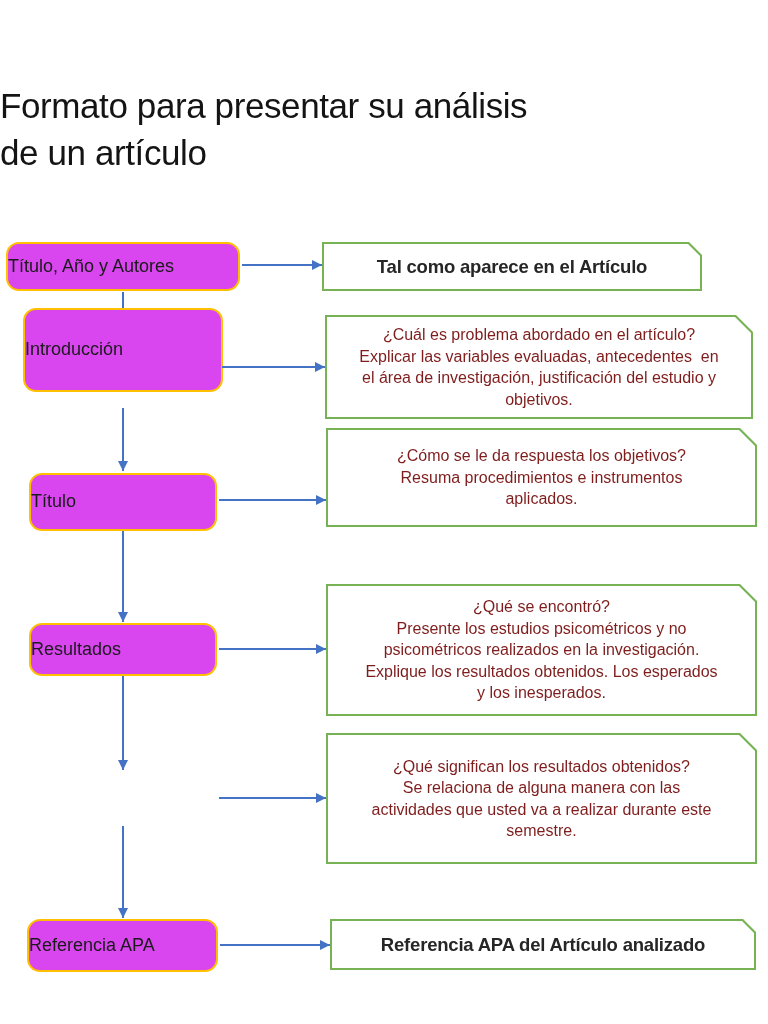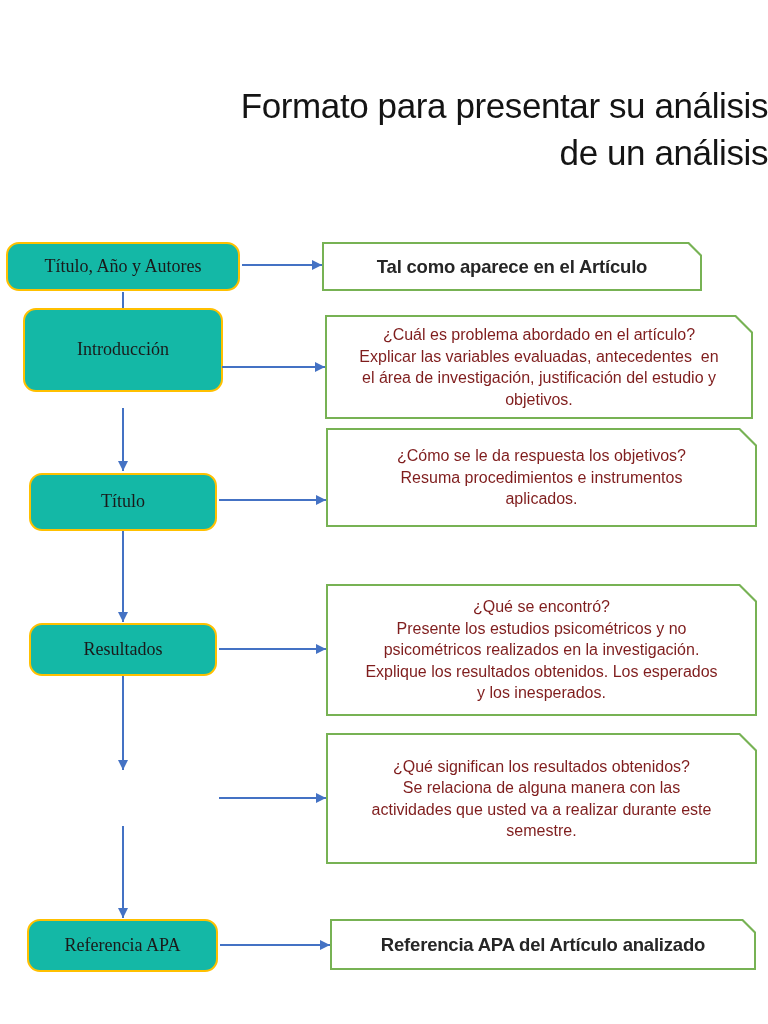--- a/index.html
+++ b/index.html
@@ -2,29 +2,28 @@
 <html><head>
 <meta charset="utf-8">
 <style>
   html,body{margin:0;padding:0;background:#ffffff;}
   .canvas{
     position:relative;width:768px;height:1024px;background:#ffffff;
     font-family:"Liberation Sans",sans-serif;overflow:hidden;
   }
   .page-title{
     position:absolute;left:0;top:82px;width:768px;
-    text-align:right;color:#141414;font-size:35px;line-height:47px;
+    text-align:left;color:#141414;font-size:35px;line-height:47px;
     font-weight:500;letter-spacing:-0.4px;
   }
   
   .stage-box{
-    position:absolute;background:#14b8a6;border:2.5px solid #FFC000;
-    border-radius:13px;display:flex;align-items:center;justify-content:center;
+    position:absolute;background:#d946ef;border:2.5px solid #FFC000;
+    border-radius:13px;display:flex;align-items:center;
     box-sizing:border-box;
-    font-family:Liberation Serif, serif;
   }
   .stage-label{
     color:#1a1a1a;font-size:18px;line-height:1.2;text-align:center;
   }
   
   .note-box{position:absolute;}
   .note-box .rim{
     position:absolute;inset:0;background:#77b254;
     clip-path:polygon(0 0,calc(100% - 17px) 0,100% 17px,100% 100%,0 100%);
   }
@@ -61,21 +60,21 @@
     border-right:5px solid transparent;
   }
 </style>
 </head>
 <body>
 
 <div class="canvas">
 
   <div class="page-title">
     <div>Formato para presentar su análisis</div>
-    <div>de un análisis</div>
+    <div>de un artículo</div>
   </div>
 
   <div class="stage-box" style="left:6px;top:242px;width:234px;height:49px;">
     <span class="stage-label">Título, Año y Autores</span>
   </div>
   <div class="h-arrow" style="left:242px;top:264px;width:80px;"></div>
   <div class="note-box small-snip" style="left:322px;top:242px;width:380px;height:49px;">
     <div class="rim"></div>
     <div class="face">
       <span class="note-text em">Tal como aparece en el Artículo</span>

